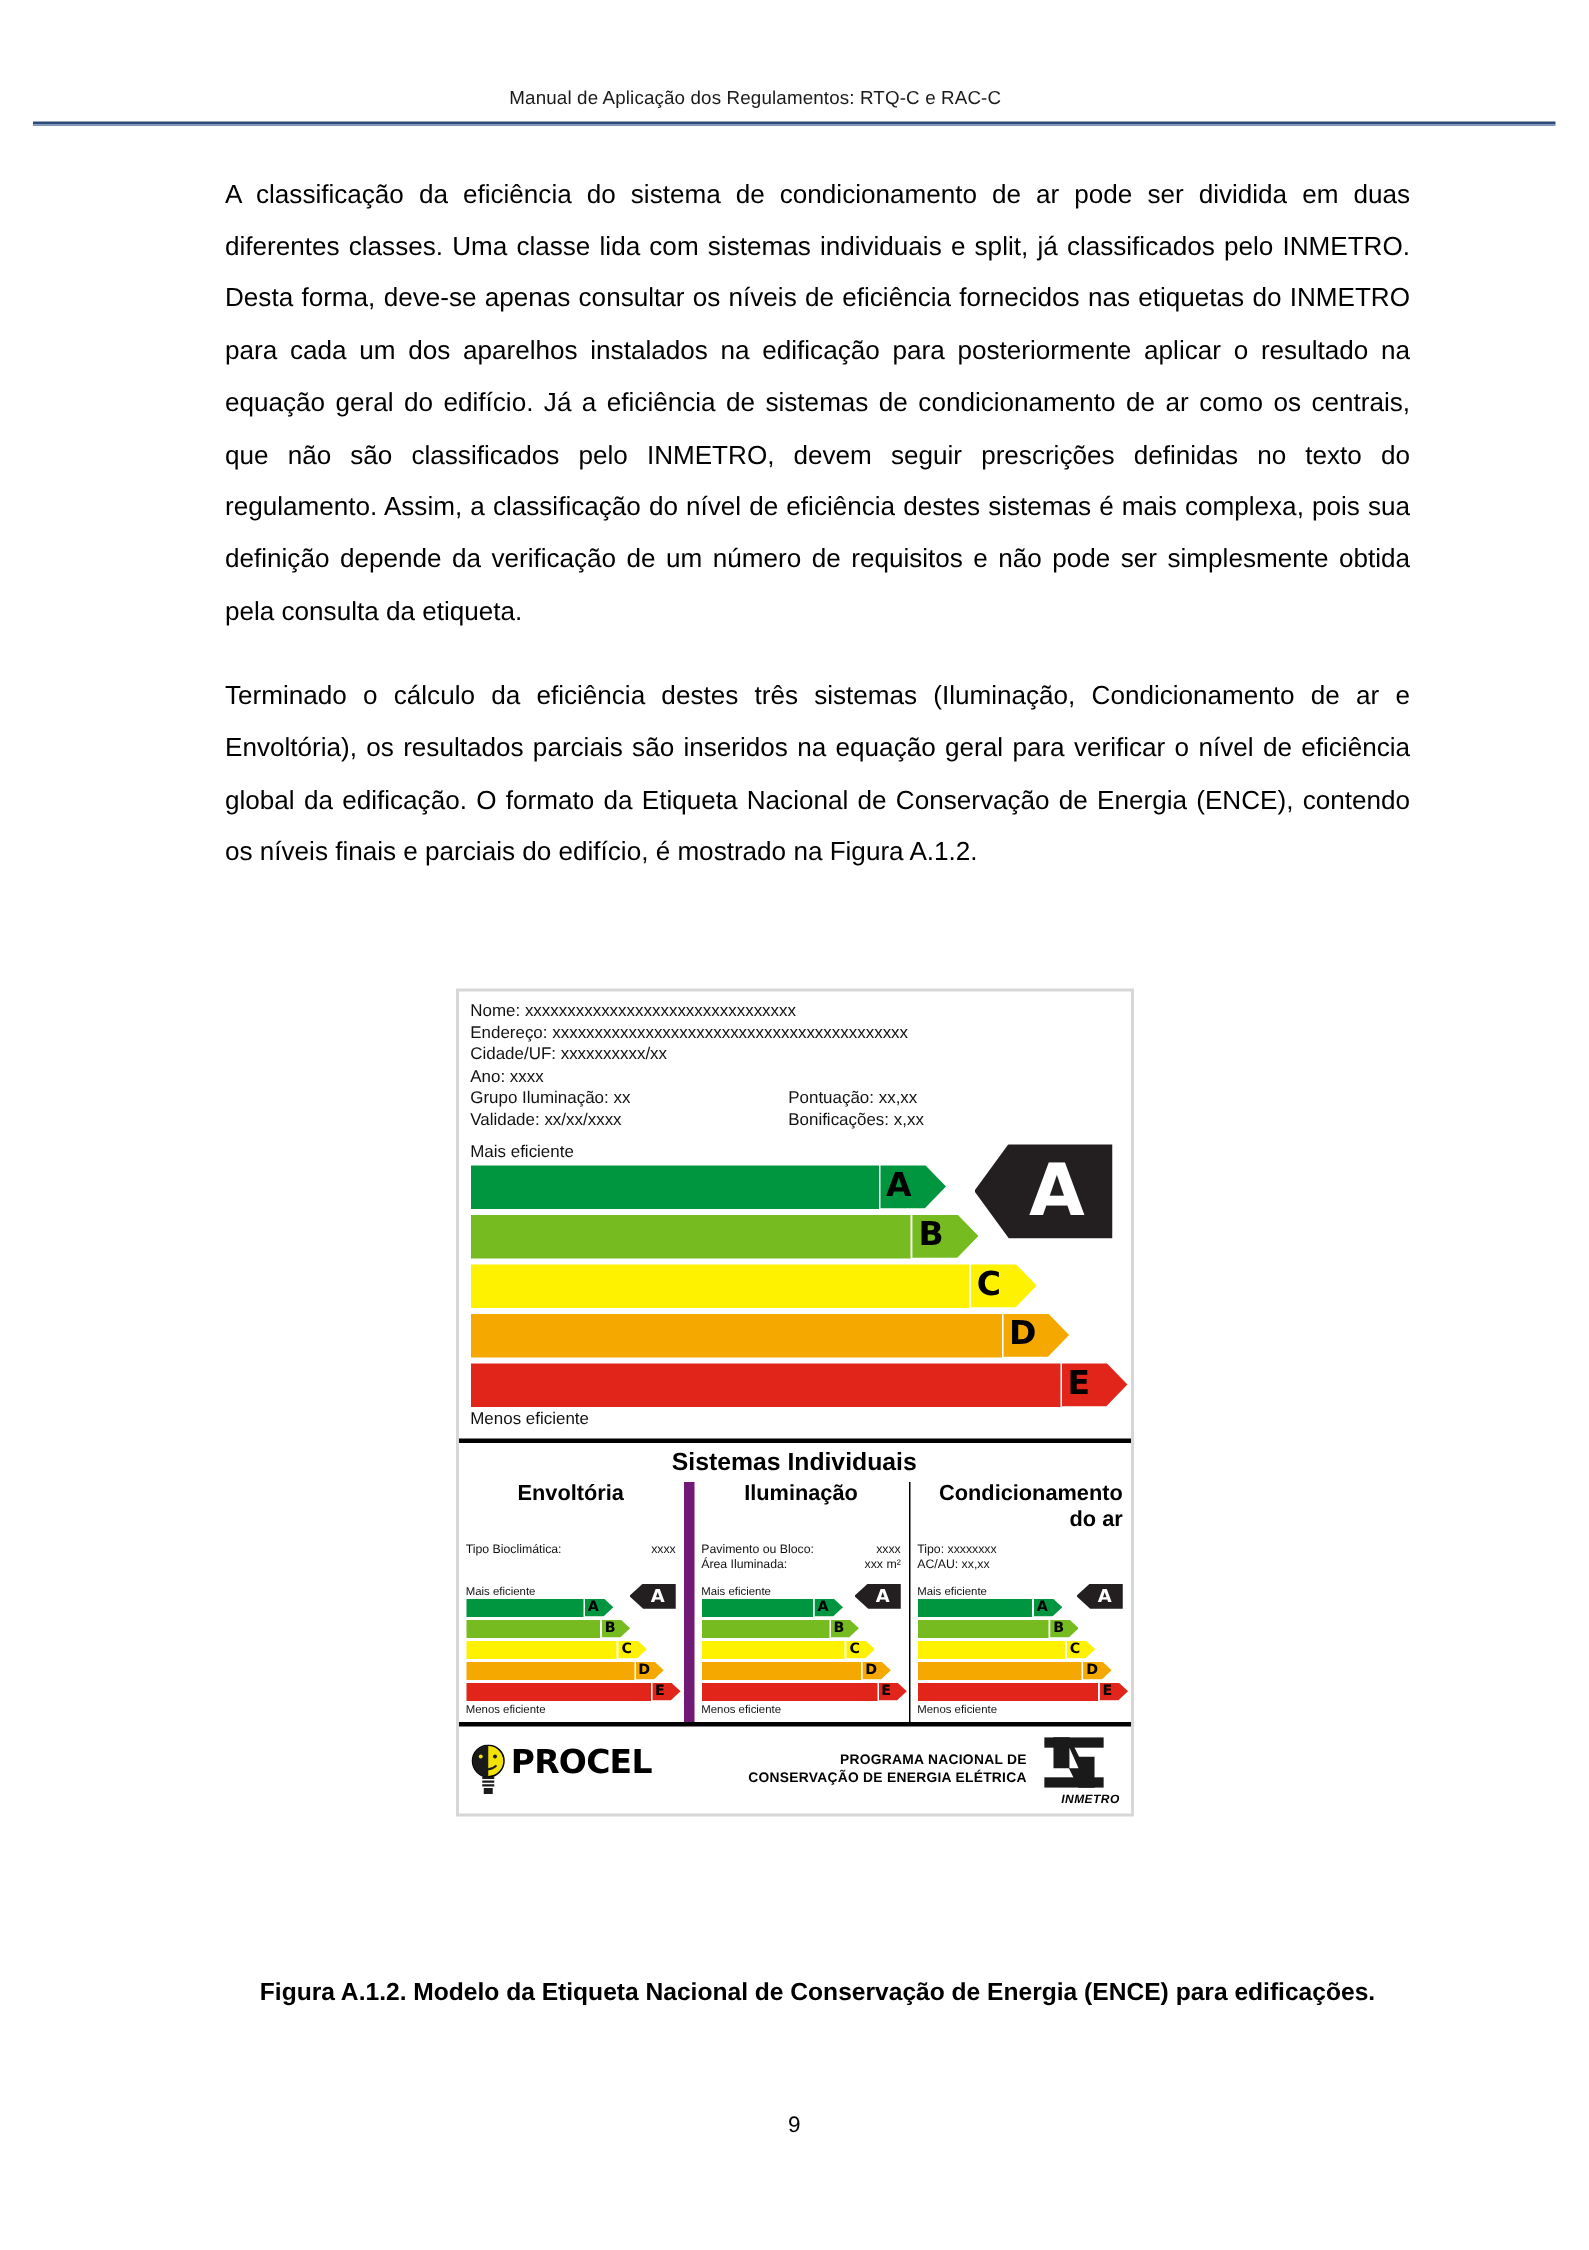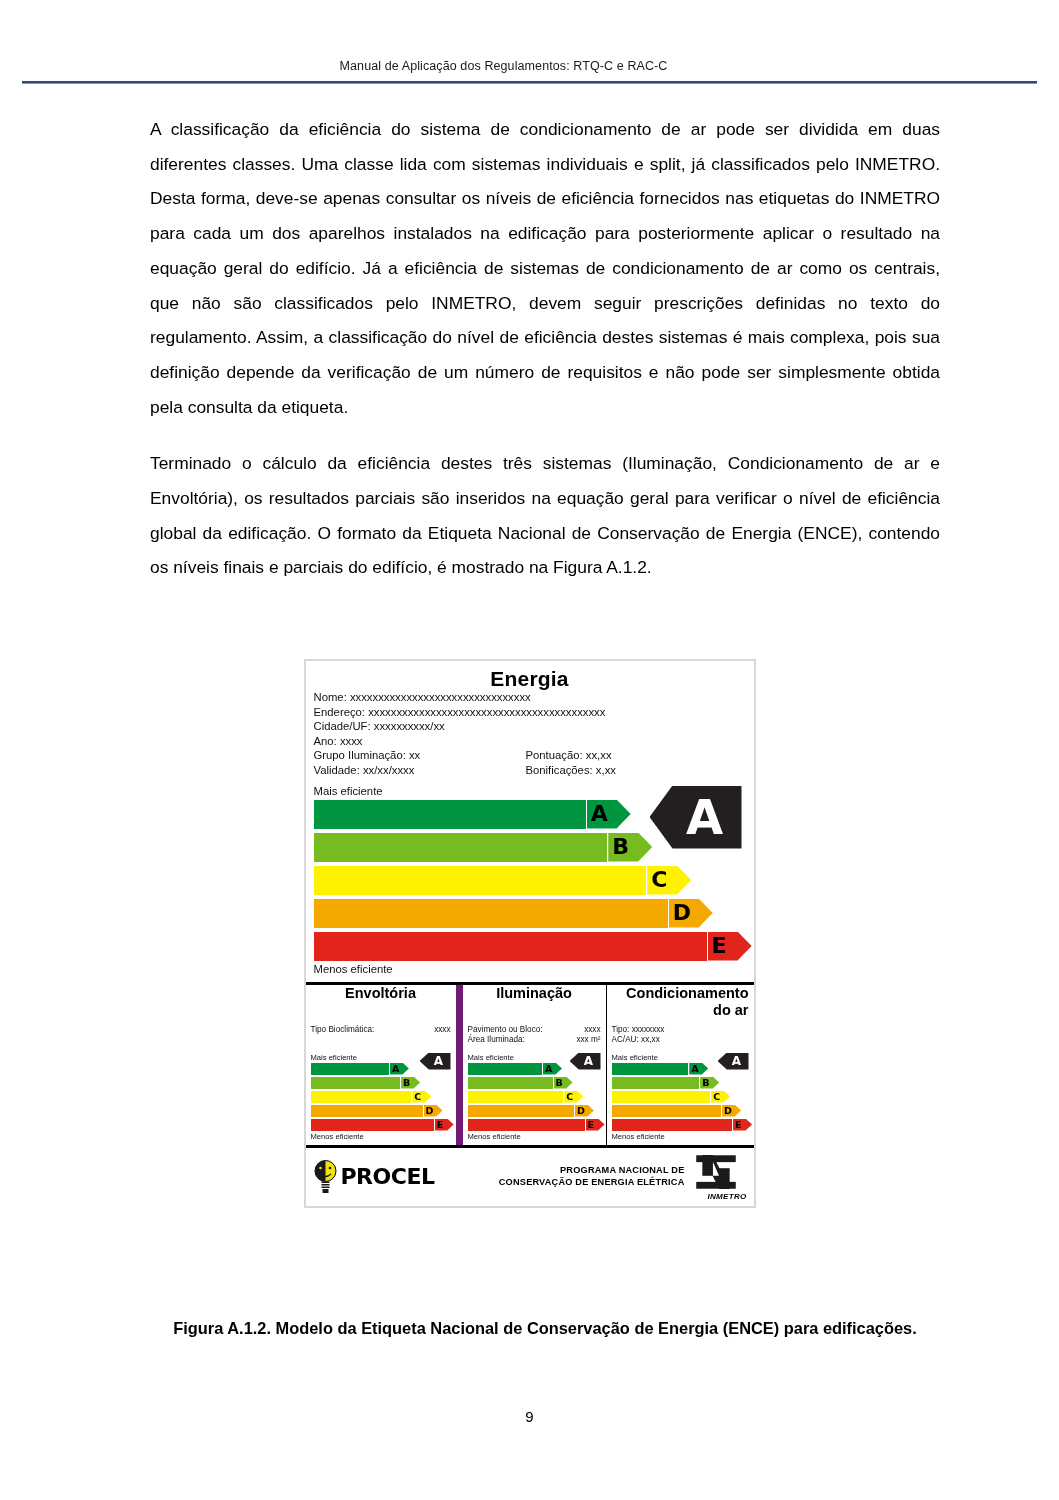--- a/index.html
+++ b/index.html
@@ -257,21 +257,21 @@
     font-family: "DejaVu Sans", sans-serif;
   }
 
   
   .ence-foot {
     display: flex;
     align-items: center;
     padding: 5px 7px;
     min-height: 48px;
   }
-  .procel { display: flex; align-items: center; width: 150px; }
+  .procel { display: flex; width: 150px; }
   .bulb { position: relative; width: 25px; height: 34px; margin-right: 3px; }
   .procel-word {
     font-size: 22px;
     font-weight: bold;
     letter-spacing: -0.5px;
     font-family: "DejaVu Sans", sans-serif;
   }
   .foot-text {
     flex: 1;
     text-align: right;
@@ -323,21 +323,20 @@
 
 <div class="content">
   <p class="body-par">A classificação da eficiência do sistema de condicionamento de ar pode ser dividida em duas diferentes classes. Uma classe lida com sistemas individuais e split, já classificados pelo INMETRO. Desta forma, deve-se apenas consultar os níveis de eficiência fornecidos nas etiquetas do INMETRO para cada um dos aparelhos instalados na edificação para posteriormente aplicar o resultado na equação geral do edifício. Já a eficiência de sistemas de condicionamento de ar como os centrais, que não são classificados pelo INMETRO, devem seguir prescrições definidas no texto do regulamento. Assim, a classificação do nível de eficiência destes sistemas é mais complexa, pois sua definição depende da verificação de um número de requisitos e não pode ser simplesmente obtida pela consulta da etiqueta.</p>
   <p class="body-par">Terminado o cálculo da eficiência destes três sistemas (Iluminação, Condicionamento de ar e Envoltória), os resultados parciais são inseridos na equação geral para verificar o nível de eficiência global da edificação. O formato da Etiqueta Nacional de Conservação de Energia (ENCE), contendo os níveis finais e parciais do edifício, é mostrado na Figura A.1.2.</p>
 </div>
 
 <div class="figure-wrap">
   <div class="ence">
 
     <div class="ence-top">
-      <div class="ence-title">Energia</div>
 
       <div class="fields">
         <div class="field-row">
           <span>Nome:</span>
           <span>xxxxxxxxxxxxxxxxxxxxxxxxxxxxxxxx</span>
         </div>
         <div class="field-row">
           <span>Endereço:</span>
           <span>xxxxxxxxxxxxxxxxxxxxxxxxxxxxxxxxxxxxxxxxxx</span>
         </div>
@@ -413,20 +412,21 @@
         <div class="scale-cap">Menos eficiente</div>
 
         <div class="badge-arrow">
           <div class="shape"></div>
           <div class="glyph">A</div>
         </div>
       </div>
     </div>
 
     <div class="ence-mid">
+      <div class="mid-title">Sistemas Individuais</div>
       <div class="cols" id="system-columns">
           <div class="col c1">
             <div class="col-title">Envoltória</div>
             <div class="col-fields">
               <div class="cf">
                 <span class="k">Tipo Bioclimática:</span>
                 <span class="v">xxxx</span>
               </div>
             </div>
             <div class="mini">

